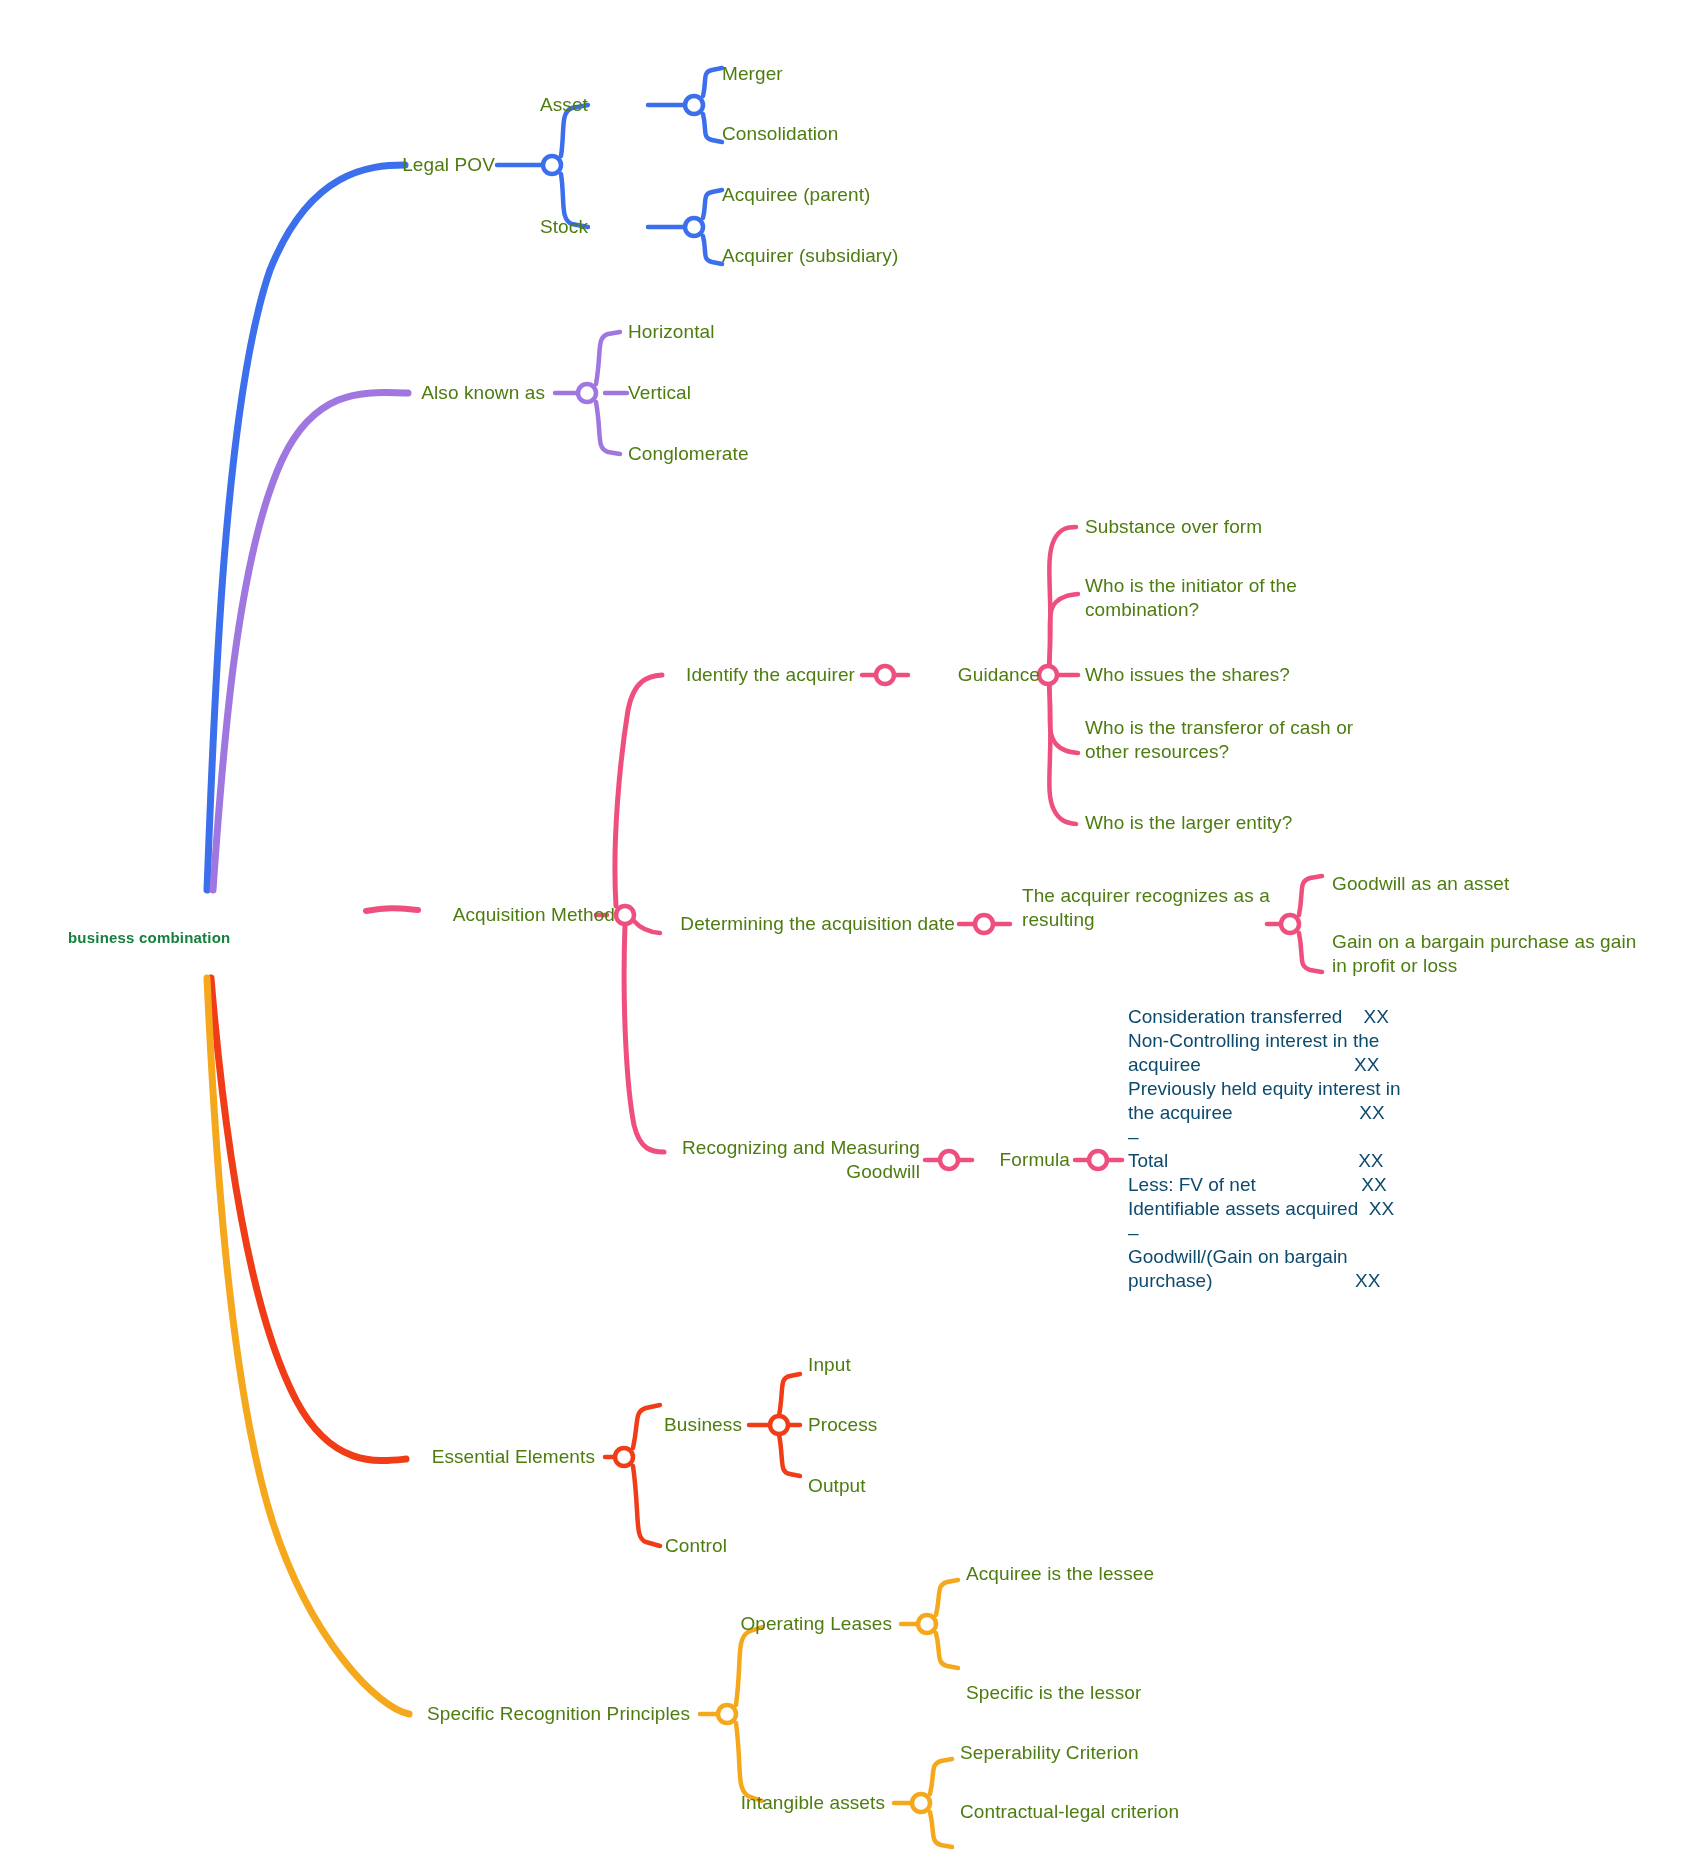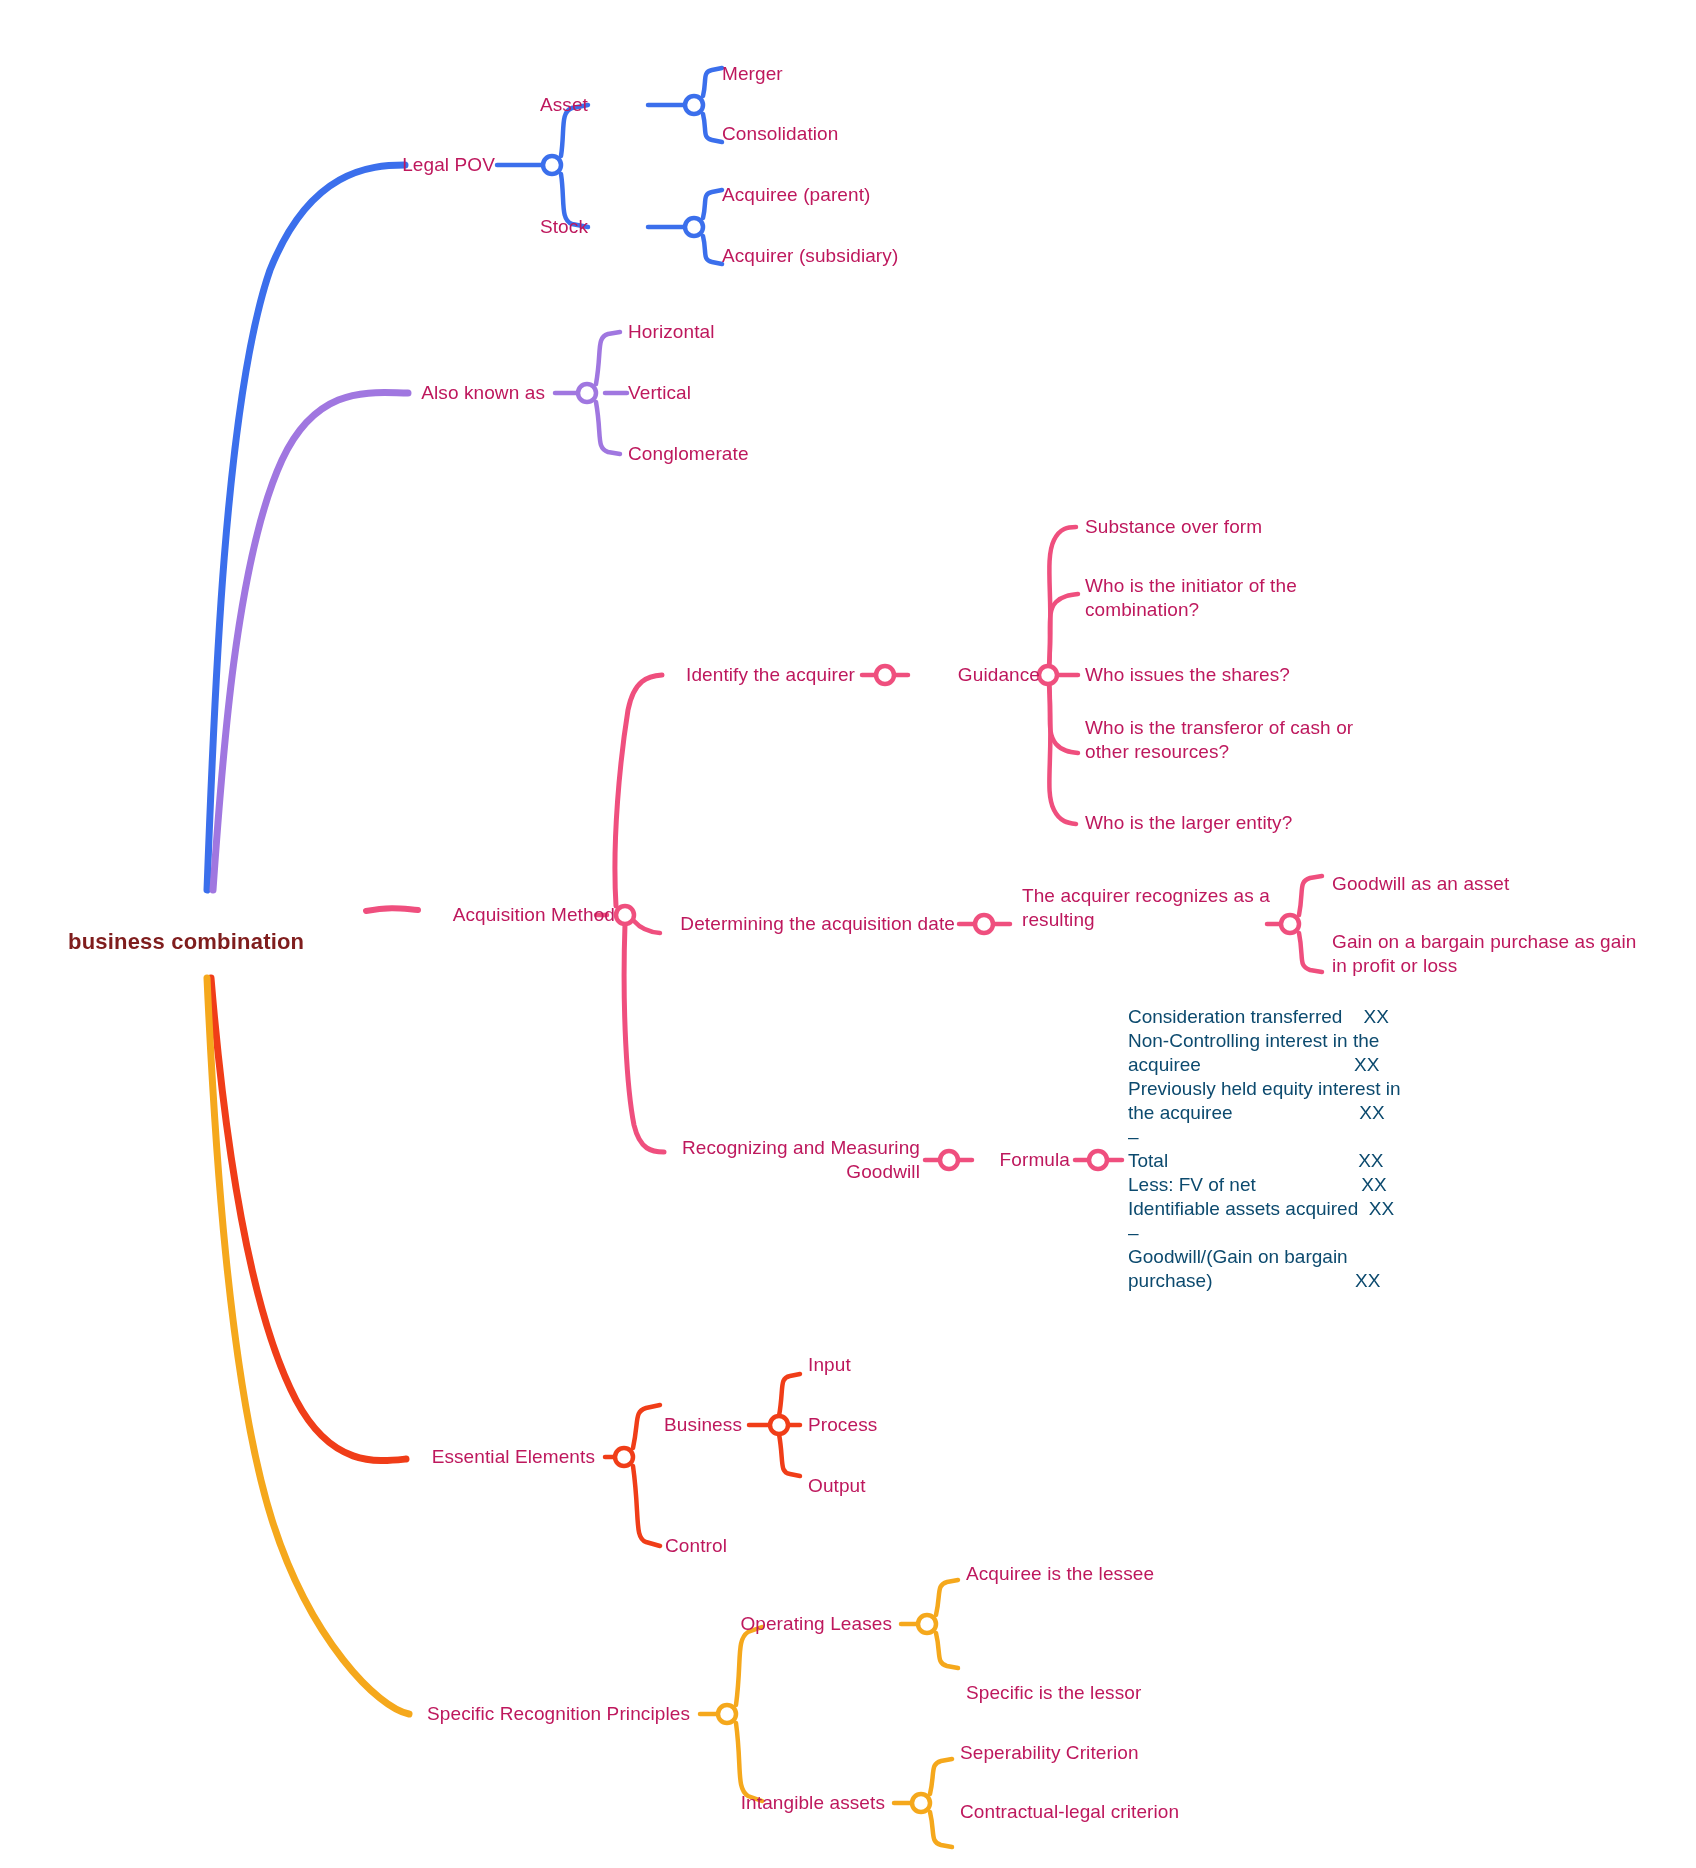--- a/index.html
+++ b/index.html
@@ -19,30 +19,30 @@
   #wires{
     position:absolute;
     left:0; top:0;
     width:1696px; height:1868px;
     pointer-events:none;
   }
   .lbl{
     position:absolute;
     font-size:19px;
     line-height:24px;
-    color:#be185d;
+    color:#4d7c0f;
     white-space:pre-wrap;
     letter-spacing:.1px;
   }
   .lbl.r{ text-align:right; }
   .root{
     position:absolute;
-    font-size:22px;
+    font-size:15px;
     font-weight:bold;
-    color:#7f1d1d;
+    color:#15803d;
     letter-spacing:.2px;
     white-space:nowrap;
   }
   .formula{
     position:absolute;
     font-size:19px;
     line-height:24px;
     color:#0c4a6e;
     white-space:pre;
   }

